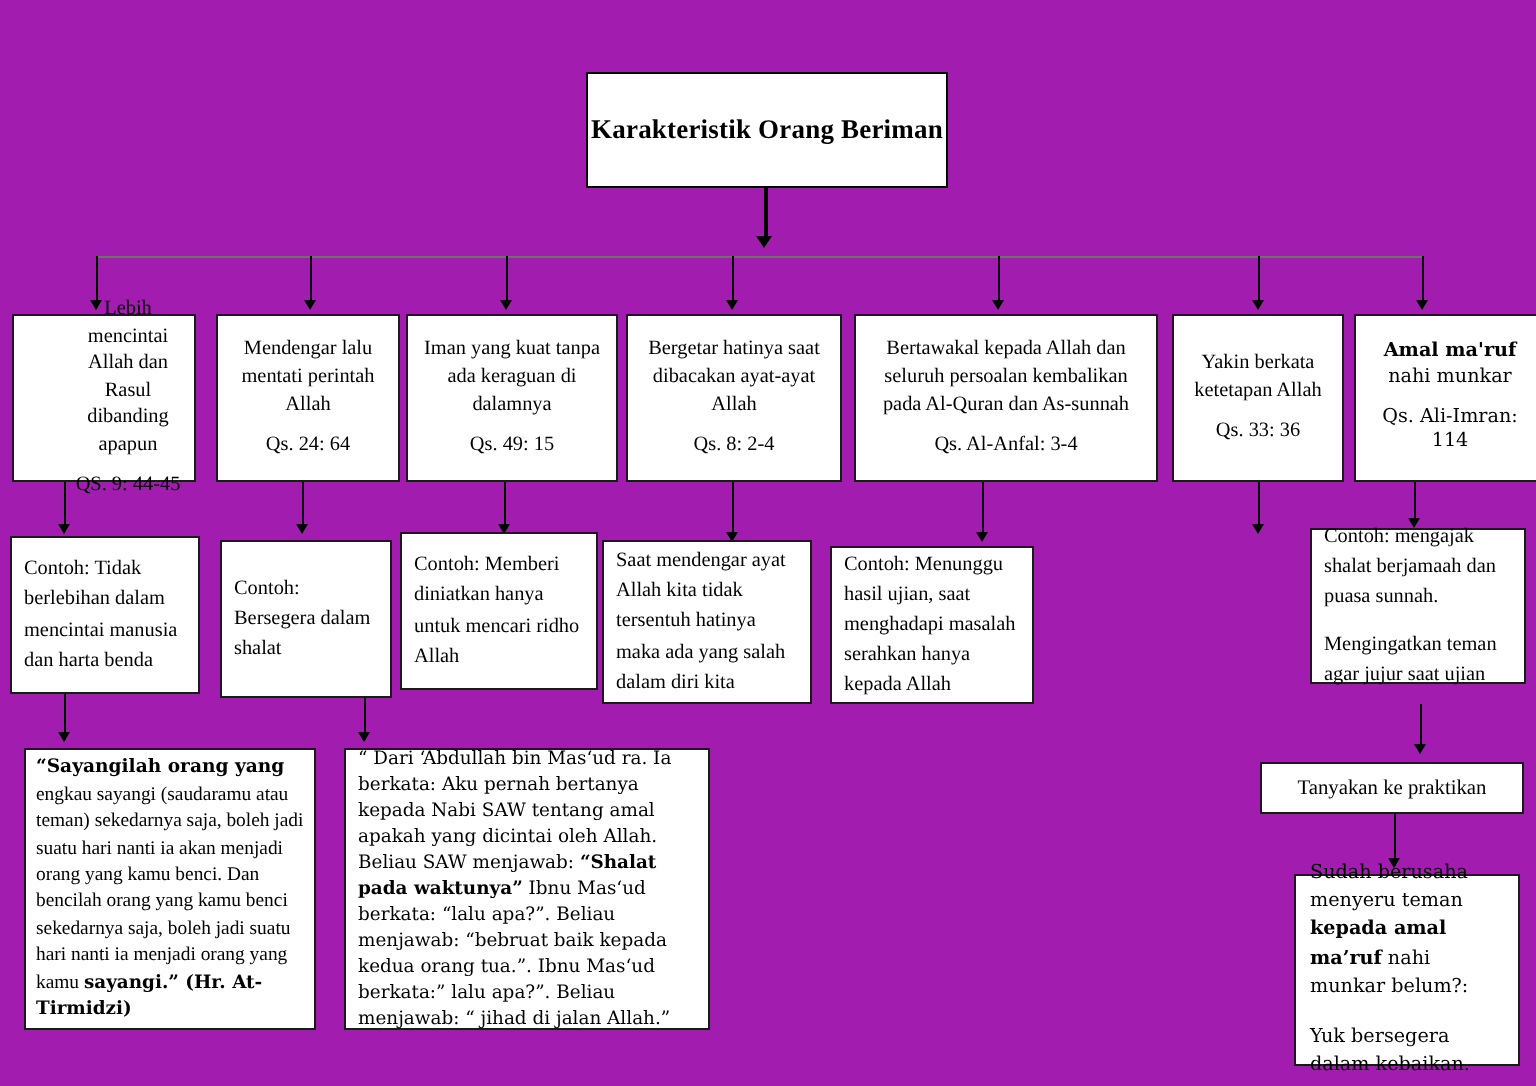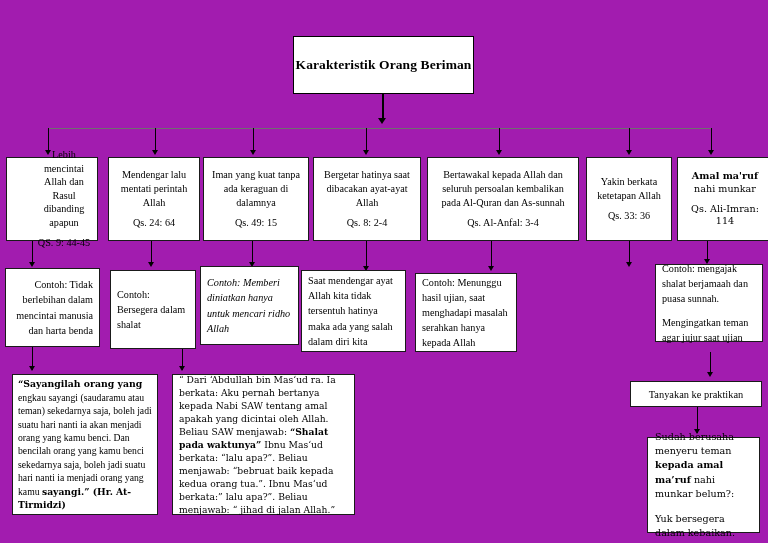--- a/index.html
+++ b/index.html
@@ -196,29 +196,29 @@
   <div class="arrow" style="left:249.3px; top:262px;"></div>
   <div class="vline" style="left:366px; top:241px; height:28px;"></div>
   <div class="arrow" style="left:363.3px; top:266px;"></div>
   <div class="vline" style="left:491px; top:241px; height:28px;"></div>
   <div class="arrow" style="left:488.3px; top:266px;"></div>
   <div class="vline" style="left:629px; top:241px; height:24px;"></div>
   <div class="arrow" style="left:626.3px; top:262px;"></div>
   <div class="vline" style="left:707px; top:241px; height:21px;"></div>
   <div class="arrow" style="left:704.3px; top:259px;"></div>
 
-  <div class="box left ex-box" style="left:5px; top:268px; width:95px; height:79px;text-align:right;">
+  <div class="box left ex-box" style="left:5px; top:268px; width:95px; height:79px;">
     <p>Contoh: Tidak berlebihan dalam mencintai manusia dan harta benda</p>
   </div>
 
   <div class="box left ex-box" style="left:110px; top:270px; width:86px; height:79px;">
     <p>Contoh: Bersegera dalam shalat</p>
   </div>
 
-  <div class="box left ex-box" style="left:200px; top:266px; width:99px; height:79px;font-style:italic;">
+  <div class="box left ex-box" style="left:200px; top:266px; width:99px; height:79px;">
     <p>Contoh: Memberi diniatkan hanya untuk mencari ridho Allah</p>
   </div>
 
   <div class="box left ex-box" style="left:301px; top:270px; width:105px; height:82px;">
     <p>Saat mendengar ayat Allah kita tidak tersentuh hatinya maka ada yang salah dalam diri kita</p>
   </div>
 
   <div class="box left ex-box" style="left:415px; top:273px; width:102px; height:79px;">
     <p>Contoh: Menunggu hasil ujian, saat menghadapi masalah serahkan hanya kepada Allah</p>
   </div>

